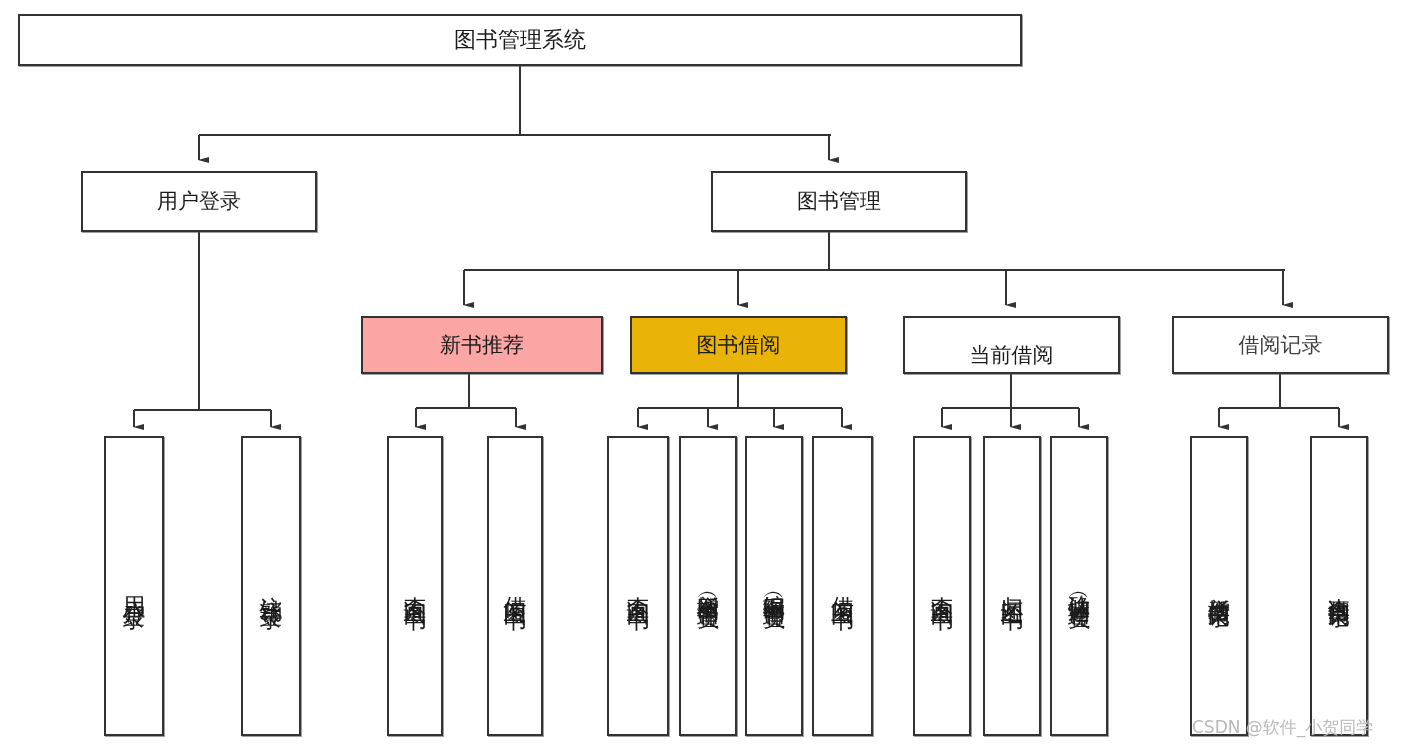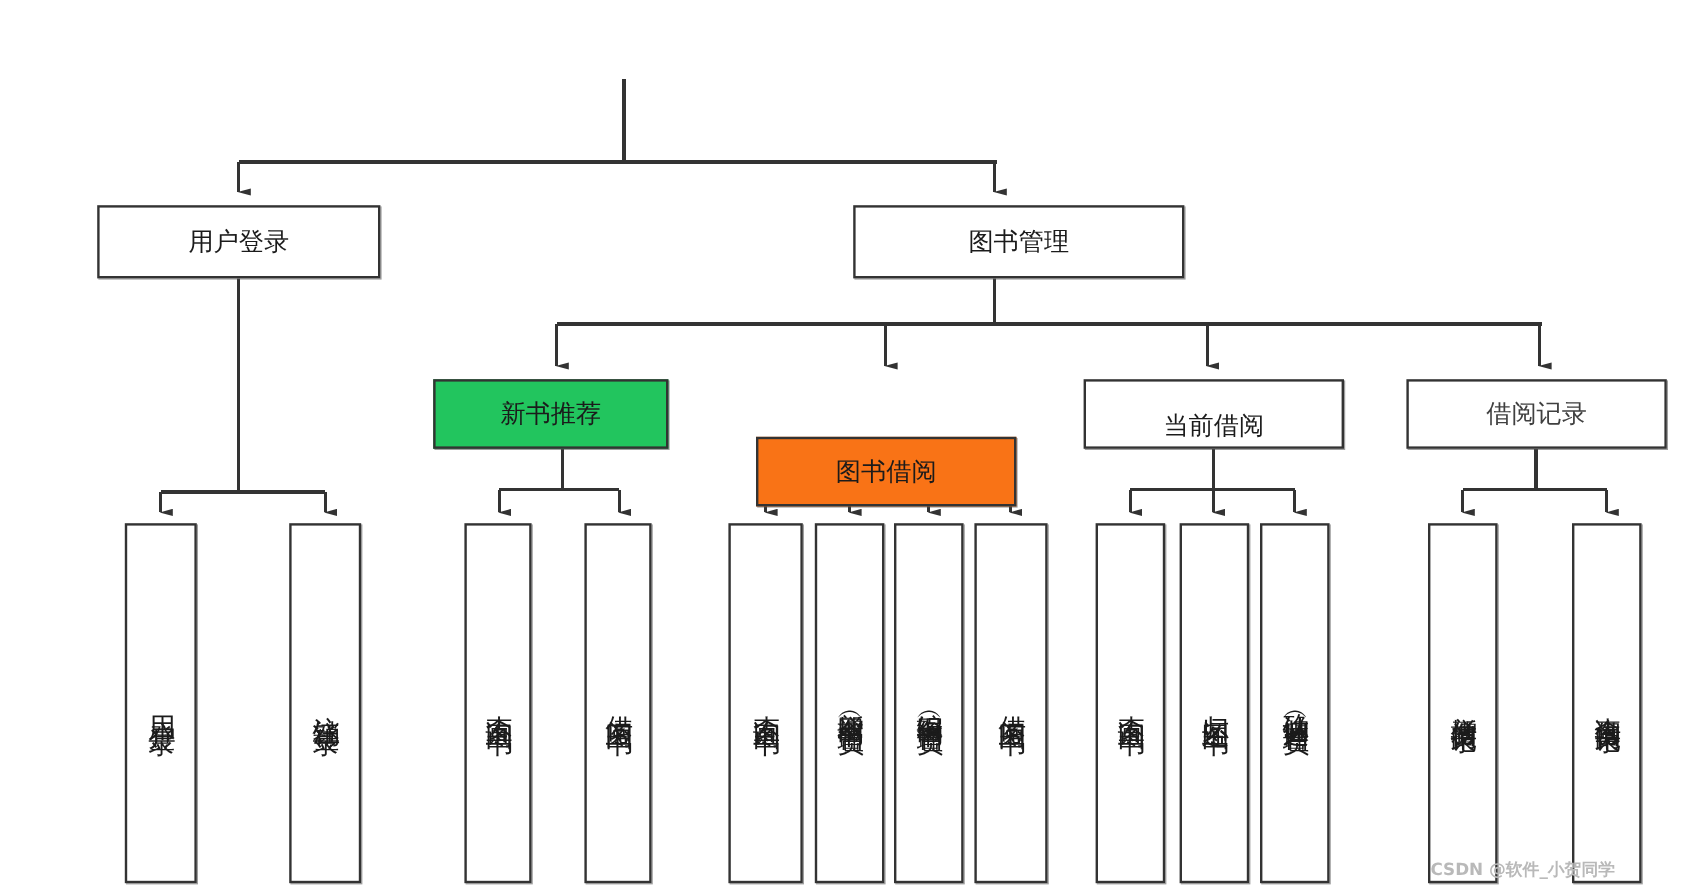--- a/index.html
+++ b/index.html
@@ -63,24 +63,23 @@
     line-height: 1;
     white-space: nowrap;
   }
   .node.v.tight .label {
     font-size: 22px;
     letter-spacing: 2px;
   }
   .watermark {
     position: absolute;
     color: #b9b9b9;
-    font-size: 14px;
+    font-size: 17px;
     white-space: nowrap;
     z-index: 3;
-    font-weight: bold;
   }
 </style>
 </head>
 <body>
 
 <div id="canvas">
 
   <svg id="edges" viewBox="0 0 1405 747" xmlns="http://www.w3.org/2000/svg">
     <defs>
       <marker id="arrow" markerWidth="10" markerHeight="12" refX="3" refY="10" orient="auto" markerUnits="userSpaceOnUse">
@@ -124,32 +123,35 @@
       <path d="M1011,408 L1011,427" marker-end="url(#arrow)"></path>
       <path d="M1079,408 L1079,427" marker-end="url(#arrow)"></path>
 
       <path d="M1280,374 L1280,408"></path>
       <path d="M1219,408 L1339,408"></path>
       <path d="M1219,408 L1219,427" marker-end="url(#arrow)"></path>
       <path d="M1339,408 L1339,427" marker-end="url(#arrow)"></path>
     </g>
   </svg>
 
+  <div class="node h root" style="left: 18px; top: 14px; width: 1004px; height: 52px; background: rgb(255, 255, 255); border-color: rgb(51, 51, 51);">
+    <span class="label" style="color: rgb(27, 27, 27);">图书管理系统</span>
+  </div>
 
   <div class="node h" style="left: 81px; top: 171px; width: 236px; height: 61px; background: rgb(255, 255, 255); border-color: rgb(51, 51, 51);">
     <span class="label" style="color: rgb(27, 27, 27);">用户登录</span>
   </div>
-  <div class="node h" style="left: 711px; top: 171px; width: 276px; height: 61px; background: rgb(255, 255, 255); border-color: rgb(51, 51, 51);">
+  <div class="node h" style="left: 711px; top: 171px; width: 256px; height: 61px; background: rgb(255, 255, 255); border-color: rgb(51, 51, 51);">
     <span class="label" style="color: rgb(27, 27, 27);">图书管理</span>
   </div>
 
-  <div class="node h" style="left: 361px; top: 316px; width: 196px; height: 58px; background: #22c55e; border-color: rgb(51, 51, 51);">
+  <div class="node h" style="left: 361px; top: 316px; width: 242px; height: 58px; background: #fca5a5; border-color: rgb(51, 51, 51);">
     <span class="label" style="color: rgb(27, 27, 27);">新书推荐</span>
   </div>
-  <div class="node h" style="left: 630px; top: 316px; width: 217px; height: 58px; background: #f97316; border-color: rgb(51, 51, 51); margin-top: 48px;">
+  <div class="node h" style="left: 630px; top: 316px; width: 217px; height: 58px; background: #eab308; border-color: rgb(51, 51, 51);">
     <span class="label" style="color: rgb(27, 27, 27);">图书借阅</span>
   </div>
   <div class="node h" style="left: 903px; top: 316px; width: 217px; height: 58px; background: rgb(255, 255, 255); border-color: rgb(51, 51, 51);">
     <span class="label" style="color: rgb(27, 27, 27); margin-top: 20px;">当前借阅</span>
   </div>
   <div class="node h" style="left: 1172px; top: 316px; width: 217px; height: 58px; background: rgb(255, 255, 255); border-color: rgb(51, 51, 51);">
     <span class="label" style="color: #404040;">借阅记录</span>
   </div>
 
   <div class="node v" style="left: 104px; top: 436px; width: 60px; height: 300px; background: rgb(255, 255, 255); border-color: rgb(51, 51, 51);">

